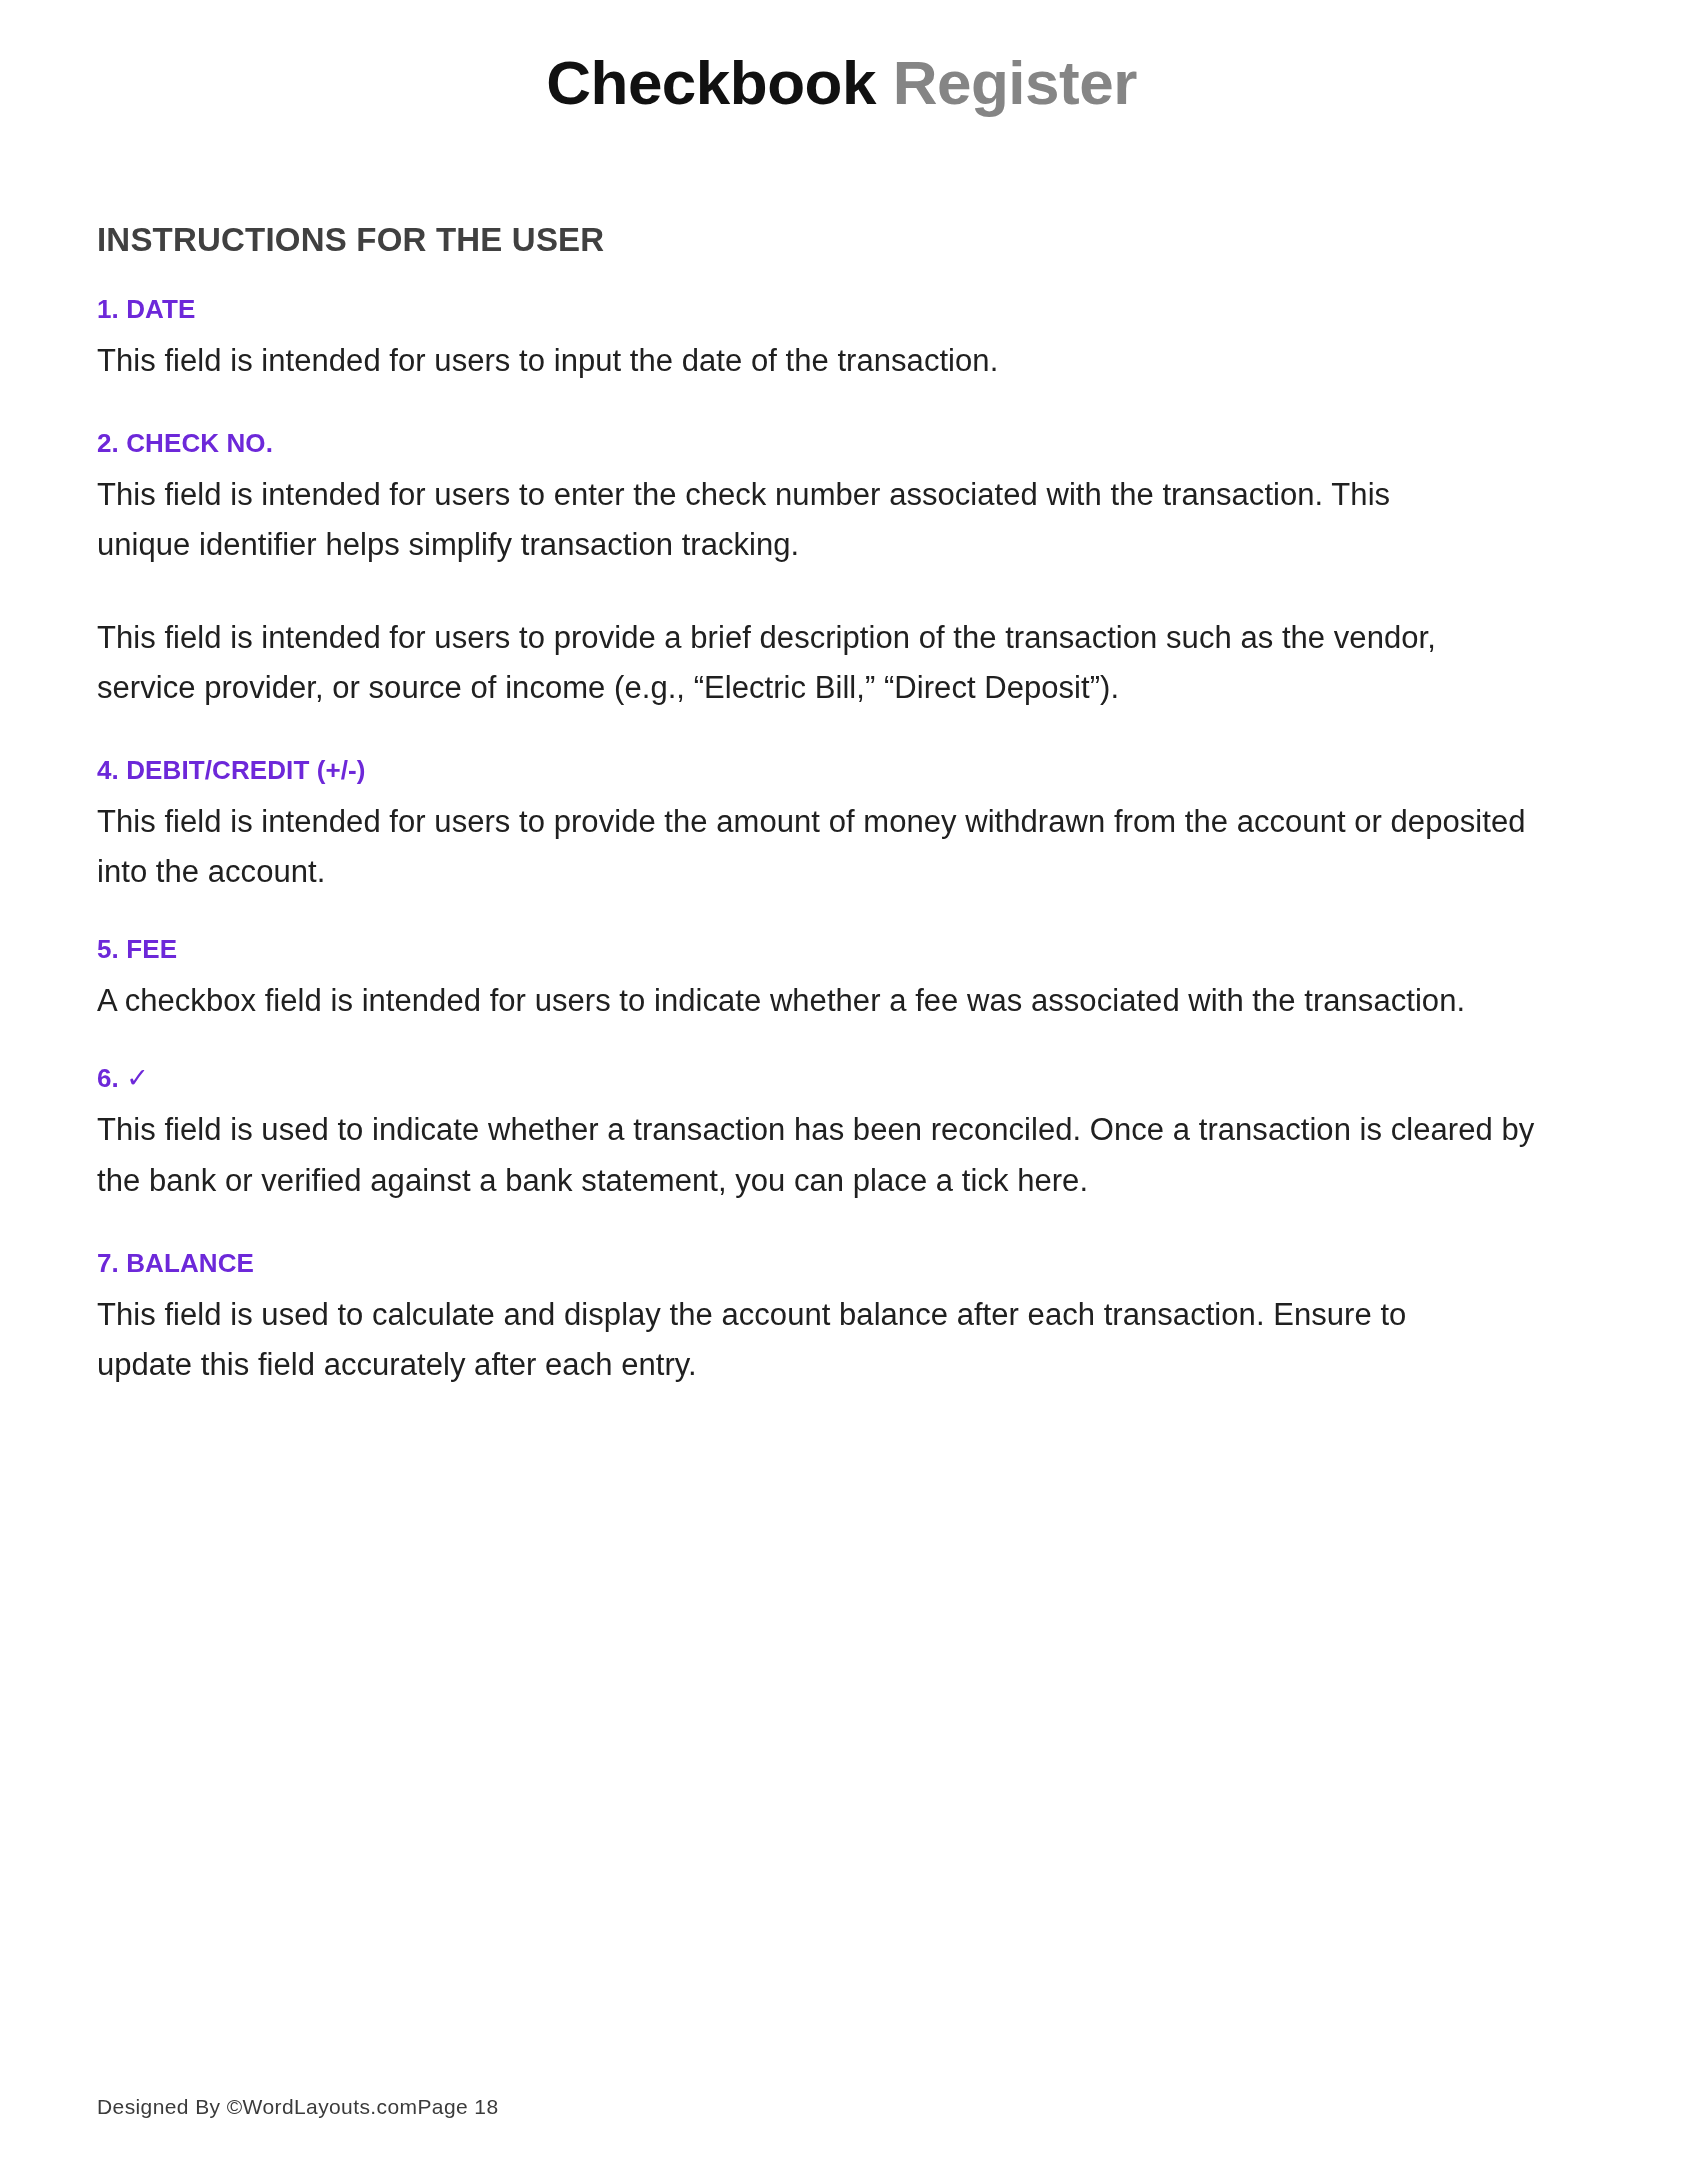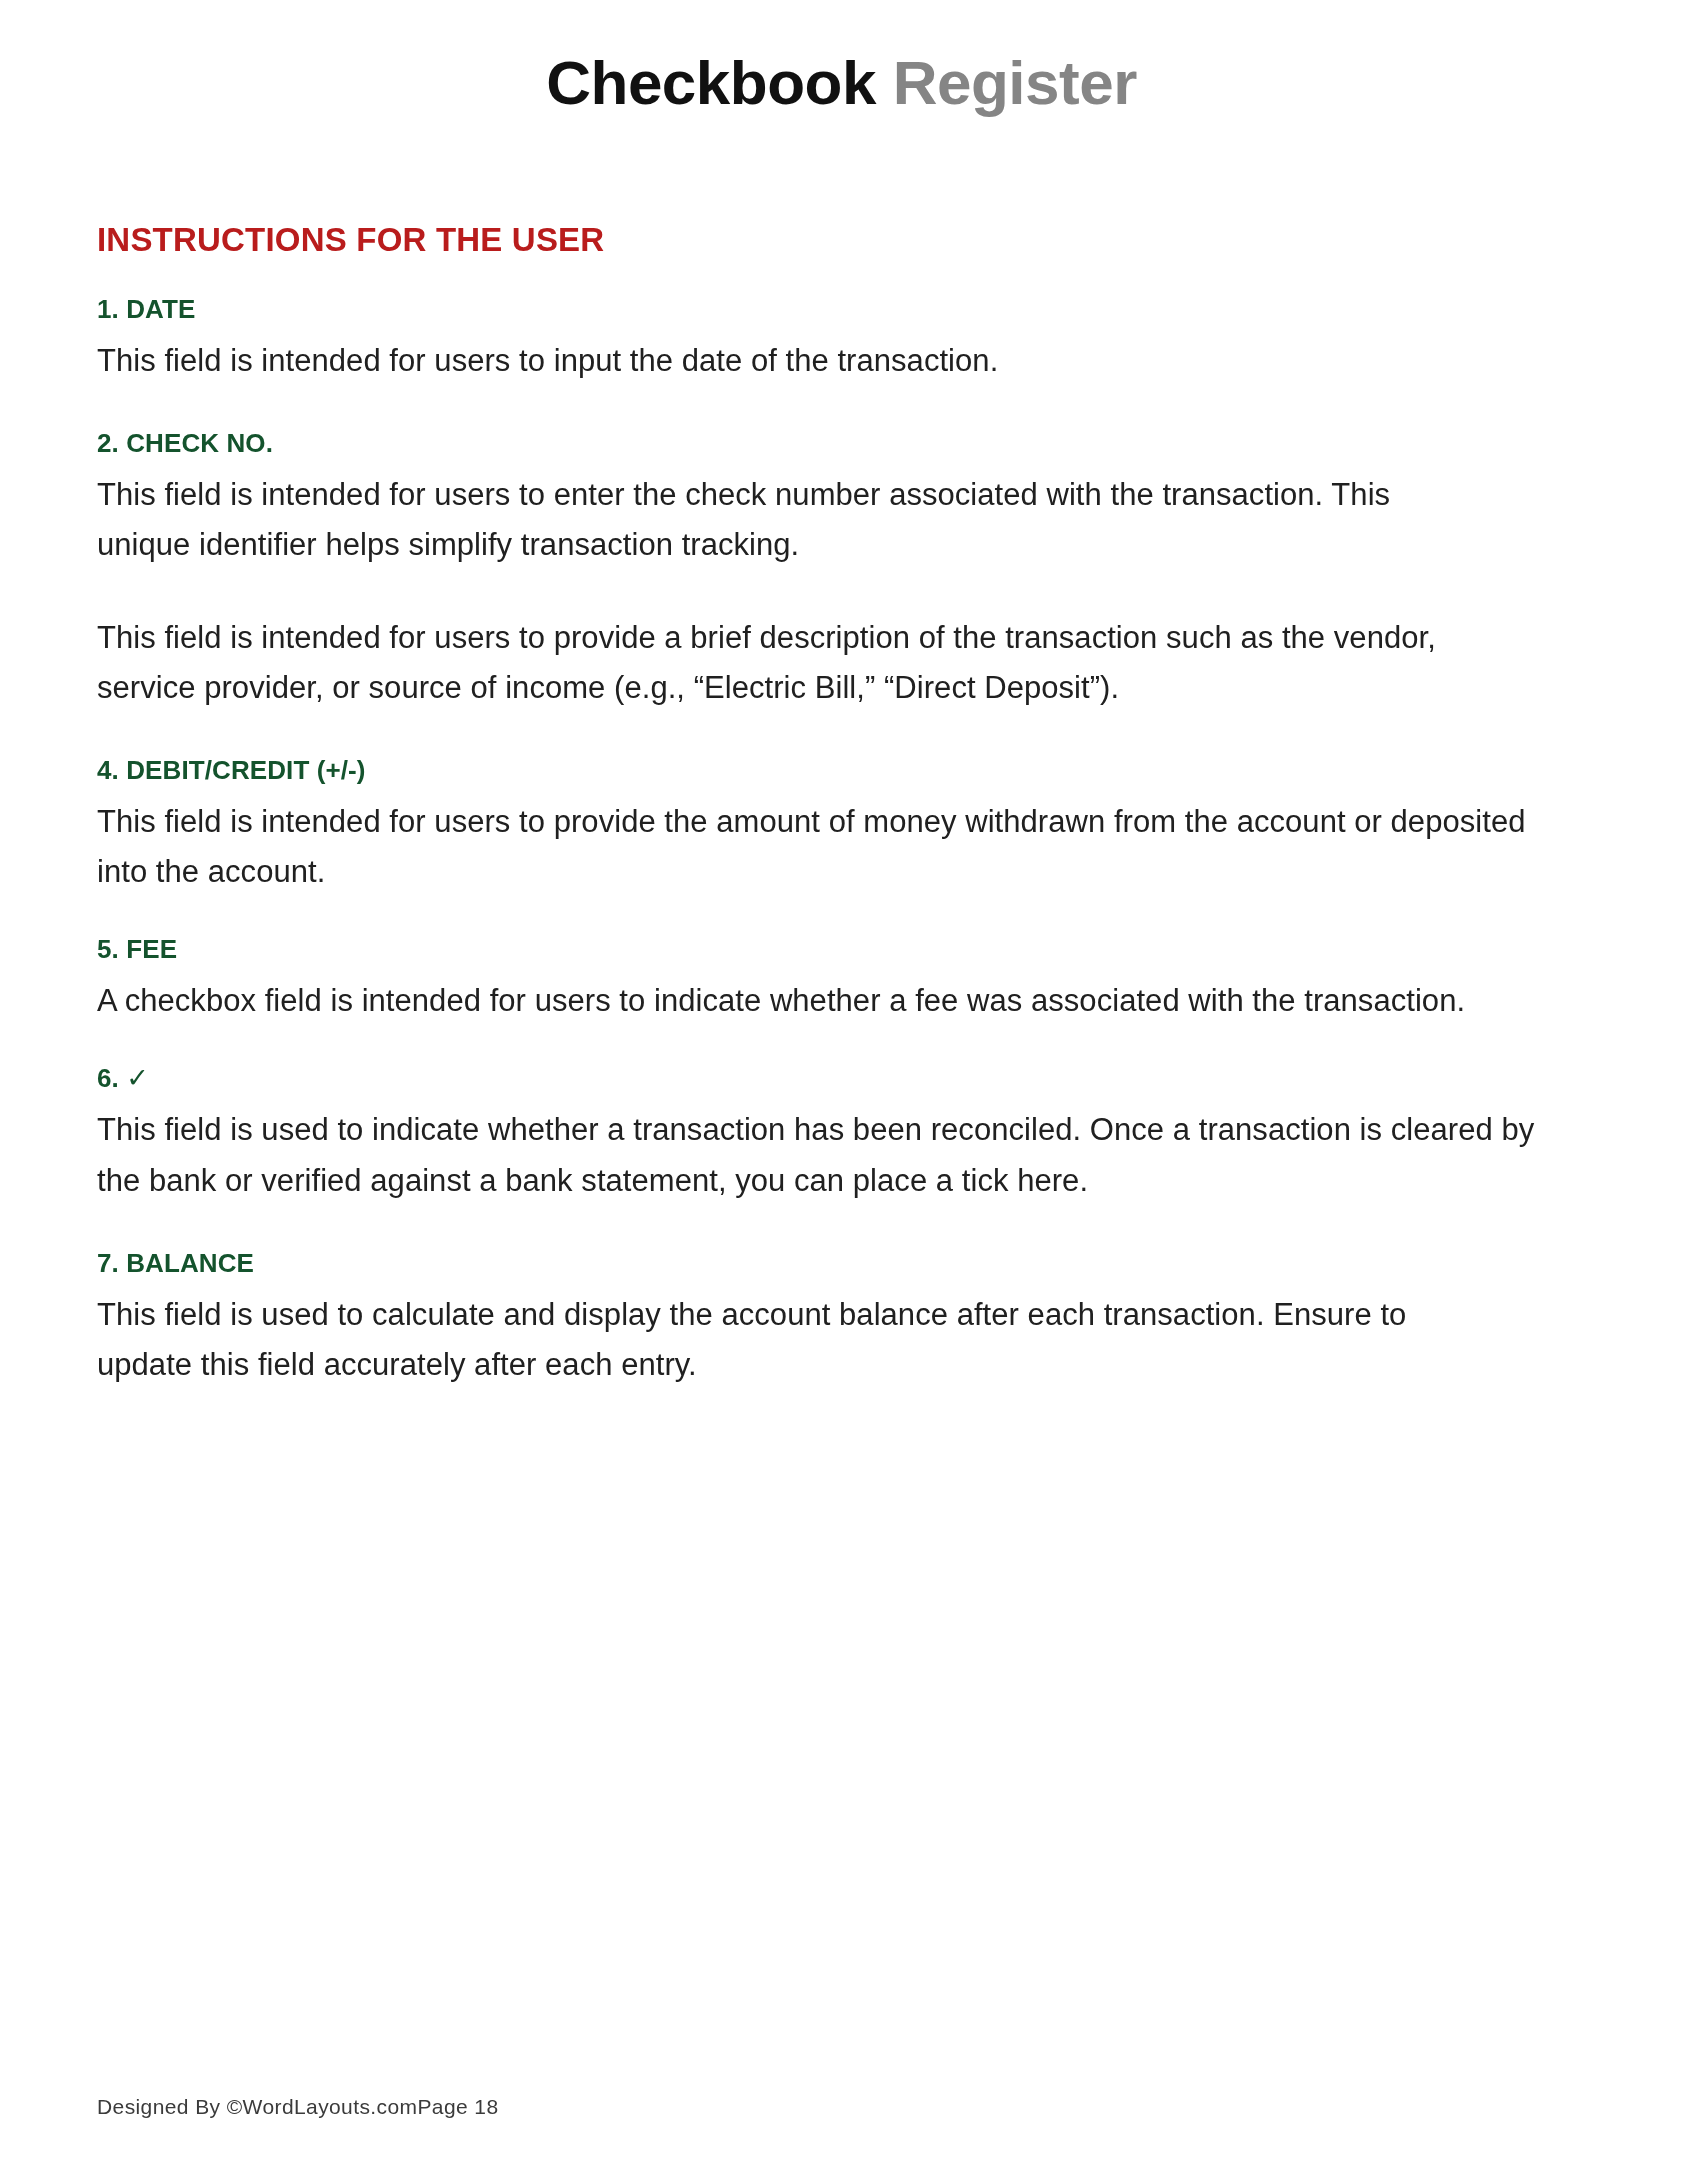--- a/index.html
+++ b/index.html
@@ -47,37 +47,37 @@
   .content {
     position: absolute;
     left: 97px;
     top: 208px;
     width: 1485px;
   }
 
   .section-heading {
     font-size: 33px;
     font-weight: bold;
-    color: #b91c1c;
+    color: #404040;
     letter-spacing: 0.2px;
     margin: 0 0 34px 0;
     line-height: 1.2;
   }
 
   .item {
     margin: 0 0 42px 0;
   }
   .item:last-child {
     margin-bottom: 0;
   }
 
   .item-title {
     font-size: 26px;
     font-weight: bold;
-    color: #14532d;
+    color: #6d28d9;
     letter-spacing: 0.1px;
     margin: 0 0 11px 0;
     line-height: 1.2;
   }
   .item-title .tick-glyph {
     font-weight: normal;
     font-size: 27px;
   }
 
   .item-body {

